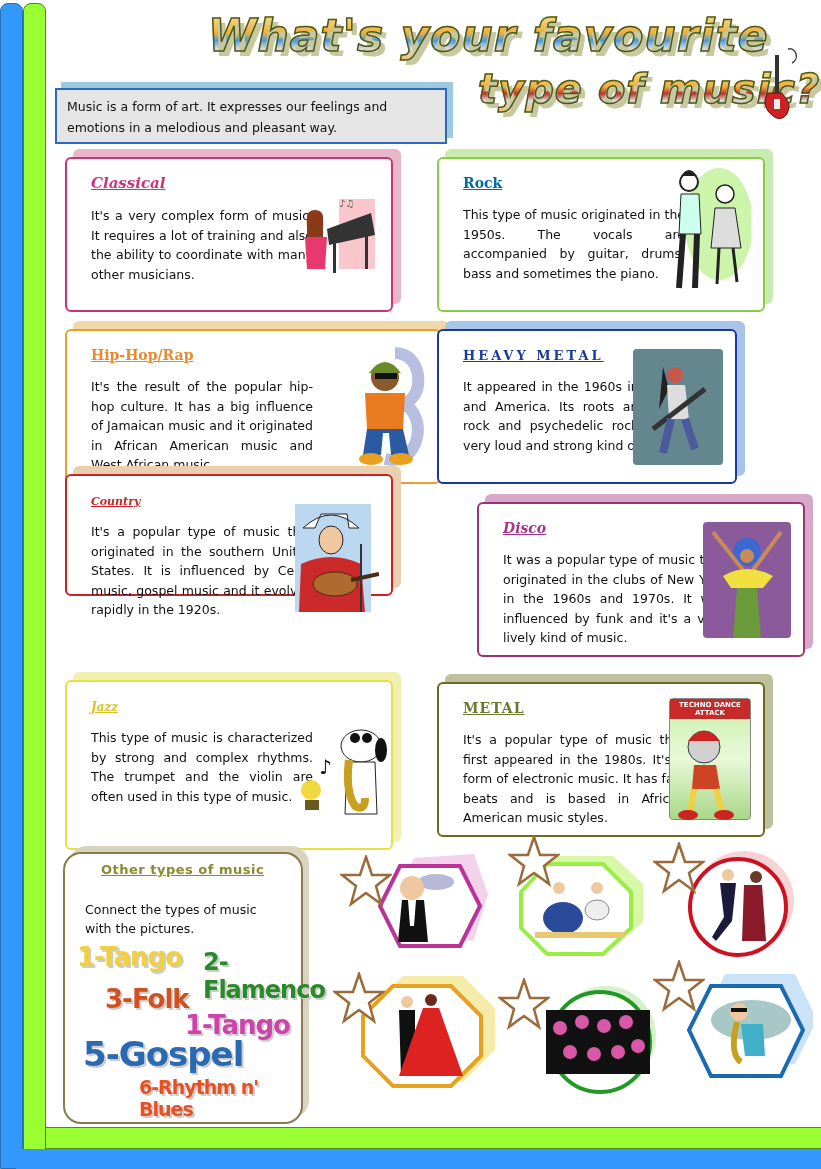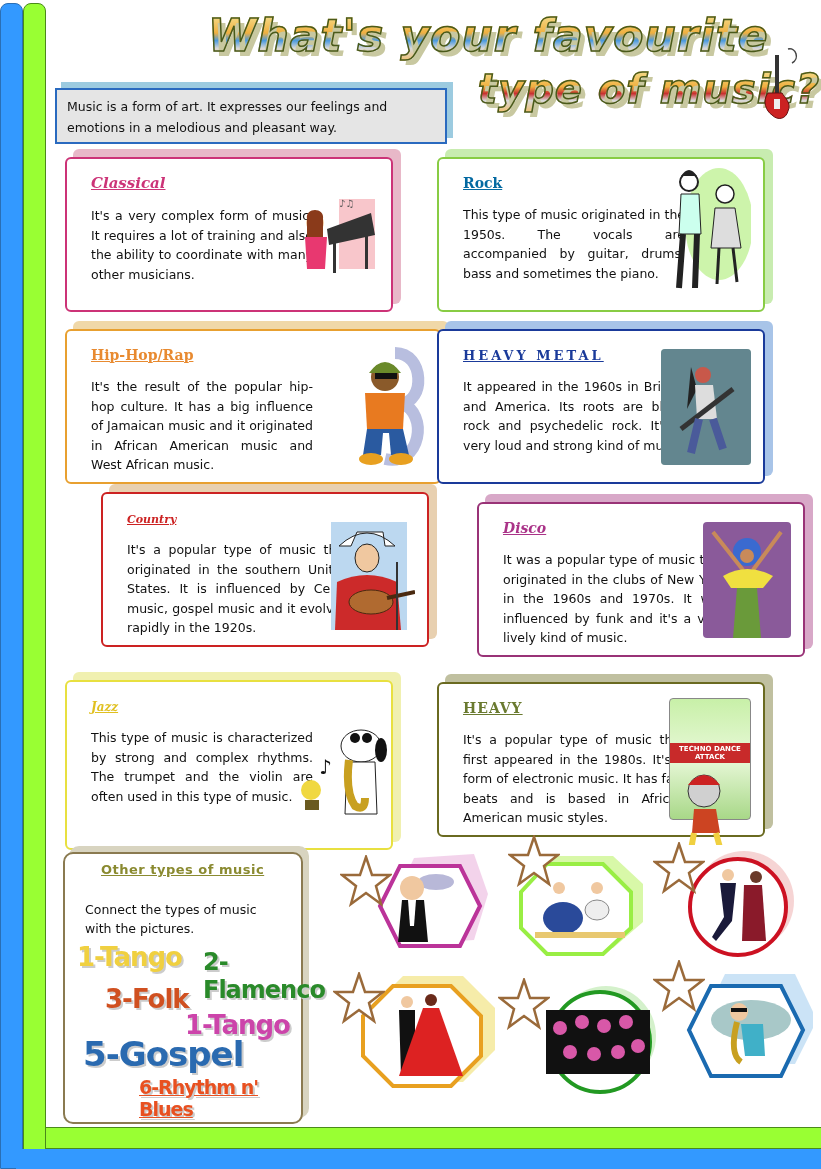--- a/index.html
+++ b/index.html
@@ -30,21 +30,21 @@
            box-shadow:6px -6px 0 #9ccbe0; }
 
   .card { position:absolute; box-sizing:border-box; border:2px solid; border-radius:6px; background:#fff;
           padding:14px 12px 8px 24px; }
   .card .ctitle { font-family:"DejaVu Serif", serif; font-weight:bold; font-size:14px; text-decoration:underline;
                   display:inline-block; margin-bottom:14px; }
   .card .ctext { font-size:12.5px; line-height:19.5px; color:#111; text-align:justify; width:222px; }
   .card .pic { position:absolute; right:12px; border-radius:4px; }
 
   .other { position:absolute; left:63px; top:852px; width:240px; height:272px; box-sizing:border-box;
-           border:2px solid #8a7a50; border-radius:10px; background:#fff;
+           border:2px solid #8a7a50; border-radius:18px; background:#fff;
            box-shadow:6px -6px 0 #d8d4c0; }
   .other .otitle { position:absolute; left:36px; top:8px; font-weight:bold; font-size:13px; color:#8a8a30;
                    text-decoration:underline; letter-spacing:0.5px; }
   .other .otext { position:absolute; left:20px; top:46px; font-size:12.5px; line-height:19px; color:#111; width:200px; }
   .opt { position:absolute; font-family:"DejaVu Sans", sans-serif; font-weight:bold; letter-spacing:-1px;
          text-shadow:2px 2px 0 #ccc; }
 
   .pic-frame { position:absolute; box-sizing:border-box; background:#fff; }
   .star { position:absolute; width:52px; height:52px; }
 </style>
@@ -105,35 +105,35 @@
     <circle cx="40" cy="34" r="14" fill="#8a5a2a"></circle>
       <path d="M24 30 Q40 8 56 30 Z" fill="#6a8a2a"></path>
     <rect x="30" y="30" width="22" height="6" fill="#111"></rect>
     <path d="M20 50 L60 50 L58 86 L22 86 Z" fill="#e87a20"></path>
     <path d="M22 86 L18 112 L36 112 L38 90 L44 90 L46 112 L64 112 L58 86 Z" fill="#2a5aa0"></path>
     <ellipse cx="26" cy="116" rx="12" ry="6" fill="#e8a020"></ellipse>
       <ellipse cx="56" cy="116" rx="12" ry="6" fill="#e8a020"></ellipse>
   </svg>
 </div>
 
-<div class="card" style="left:437px;top:329px;width:328px;height:155px;border-color:#1a3a9a;box-shadow:8px -8px 0 #a8c4e8;">
+<div class="card" style="left:437px;top:329px;width:300px;height:155px;border-color:#1a3a9a;box-shadow:8px -8px 0 #a8c4e8;">
   <div class="ctitle" style="color:#1a3a9a;letter-spacing:3px;font-size:13px;font-family:'DejaVu Serif',serif;">HEAVY METAL</div>
   <div class="ctext">It appeared in the 1960s in Britain and America. Its roots are blues rock and psychedelic rock. It's a very loud and strong kind of music.</div>
   <svg class="pic" style="top:18px;width:90px;height:116px;" viewBox="0 0 90 116">
     <rect width="90" height="116" fill="#6a9a7a"></rect>
       <rect width="90" height="116" fill="#5a6ab0" opacity="0.4"></rect>
     <circle cx="42" cy="26" r="8" fill="#c8584a"></circle>
       <path d="M30 18 L26 60 L36 40 Z" fill="#222"></path>
     <path d="M34 36 L52 36 L56 70 L36 70 Z" fill="#ddd"></path>
     <path d="M20 80 L72 40" stroke="#333" stroke-width="5"></path>
     <path d="M38 70 L30 104 M52 70 L62 100" stroke="#4a5a9a" stroke-width="8"></path>
   </svg>
 </div>
 
-<div class="card" style="left:65px;top:492px;width:328px;height:155px;border-color:#cc2222;box-shadow:8px -8px 0 #e8d0b0;margin-left:36px;">
+<div class="card" style="left:65px;top:474px;width:328px;height:122px;border-color:#cc2222;box-shadow:8px -8px 0 #e8d0b0;">
   <div class="ctitle" style="color:#cc2222;font-style:italic;font-size:11px;">Country</div>
   <div class="ctext">It's a popular type of music that originated in the southern United States. It is influenced by Celtic music, gospel music and it evolved rapidly in the 1920s.</div>
   <svg class="pic" style="top:28px;width:88px;height:110px;" viewBox="0 0 88 110">
     <rect x="4" y="0" width="76" height="108" fill="#bcd8f0"></rect>
     <path d="M12 24 Q40 -2 68 24 L58 24 L56 10 L30 10 L24 24 Z" fill="#fff" stroke="#222"></path>
     <ellipse cx="40" cy="36" rx="12" ry="14" fill="#f0c8a0" stroke="#222"></ellipse>
     <path d="M10 60 Q40 46 70 60 L74 108 L8 108 Z" fill="#cc2a2a"></path>
     <ellipse cx="44" cy="80" rx="22" ry="12" fill="#b06a30" stroke="#4a2a10"></ellipse>
     <path d="M60 76 L88 70" stroke="#4a2a10" stroke-width="4"></path>
     <line x1="70" y1="40" x2="70" y2="108" stroke="#333" stroke-width="2"></line>
@@ -163,44 +163,44 @@
     <ellipse cx="86" cy="28" rx="6" ry="12" fill="#111"></ellipse>
     <path d="M52 40 L80 40 L82 92 L50 92 Z" fill="#fff" stroke="#222"></path>
     <path d="M54 38 Q50 70 60 84 Q70 90 70 76" stroke="#c8a020" stroke-width="8" fill="none"></path>
     <circle cx="16" cy="68" r="10" fill="#f0d840"></circle>
       <rect x="10" y="78" width="14" height="10" fill="#6a5a20"></rect>
     <text x="24" y="52" font-size="20" fill="#111">♪</text>
   </svg>
 </div>
 
 <div class="card" style="left:437px;top:682px;width:328px;height:155px;border-color:#6a6a20;box-shadow:8px -8px 0 #c0c0a0;">
-  <div class="ctitle" style="color:#6a7a30;letter-spacing:1px;">HEAVY</div>
+  <div class="ctitle" style="color:#6a7a30;letter-spacing:1px;">METAL</div>
   <div class="ctext">It's a popular type of music that first appeared in the 1980s. It's a form of electronic music. It has fast beats and is based in African American music styles.</div>
   <div class="pic" style="top:14px;width:80px;height:120px;background:linear-gradient(180deg,#c8f0a8,#e8f8d8 50%,#a8d888);border:1px solid #888;">
-    <div style="background:#c82a2a;color:#fff;font-size:7px;font-weight:bold;text-align:center;padding:2px 0;margin-top:44px;">TECHNO DANCE ATTACK</div>
+    <div style="background:#c82a2a;color:#fff;font-size:7px;font-weight:bold;text-align:center;padding:2px 0;">TECHNO DANCE ATTACK</div>
     <svg width="80" height="104" viewBox="0 0 80 104">
       <circle cx="34" cy="28" r="16" fill="#d0d0d0" stroke="#333"></circle>
       <path d="M18 22 Q34 2 50 22 Z" fill="#cc2222"></path>
       <path d="M24 46 L46 46 L50 70 L22 70 Z" fill="#cc4422"></path>
       <path d="M24 70 L20 92 M46 70 L52 92" stroke="#f0d040" stroke-width="6"></path>
       <ellipse cx="18" cy="96" rx="10" ry="5" fill="#cc2222"></ellipse>
         <ellipse cx="54" cy="96" rx="10" ry="5" fill="#cc2222"></ellipse>
     </svg>
   </div>
 </div>
 
 <div class="other">
   <div class="otitle">Other types of music</div>
   <div class="otext">Connect the types of music with the pictures.</div>
   <div class="opt" style="left:12px;top:88px;font-size:26px;color:#f0d040;">1-Tango</div>
   <div class="opt" style="left:138px;top:94px;font-size:24px;color:#2a8a2a;">2-Flamenco</div>
   <div class="opt" style="left:40px;top:130px;font-size:26px;color:#d05020;">3-Folk</div>
   <div class="opt" style="left:120px;top:156px;font-size:26px;color:#cc44aa;">1-Tango</div>
   <div class="opt" style="left:18px;top:180px;font-size:34px;color:#2a6ab0;">5-Gospel</div>
-  <div class="opt" style="left:74px;top:222px;font-size:19px;color:#e85020;text-decoration:underline;">6-Rhythm n' Blues</div>
+  <div class="opt" style="left:74px;top:222px;font-size:19px;color:#e85020;">6-Rhythm n' Blues</div>
 </div>
 
 <svg class="pic-frame" style="left:368px;top:850px;width:130px;height:112px;" viewBox="0 0 130 112">
   <polygon points="36,14 96,10 110,50 96,96 34,100 16,56" fill="#e8a8d8" opacity="0.5" transform="translate(10,-6)"></polygon>
   <polygon points="32,16 92,16 112,56 92,96 32,96 12,56" fill="#fff" stroke="#bb3399" stroke-width="4"></polygon>
   <ellipse cx="68" cy="32" rx="18" ry="8" fill="#b8b8d8"></ellipse>
   <circle cx="44" cy="38" r="12" fill="#f0c8a0"></circle>
     <path d="M34 50 L56 50 L60 92 L30 92 Z" fill="#111"></path>
   <path d="M40 50 L48 50 L46 76 L42 76 Z" fill="#fff"></path>
 </svg>

